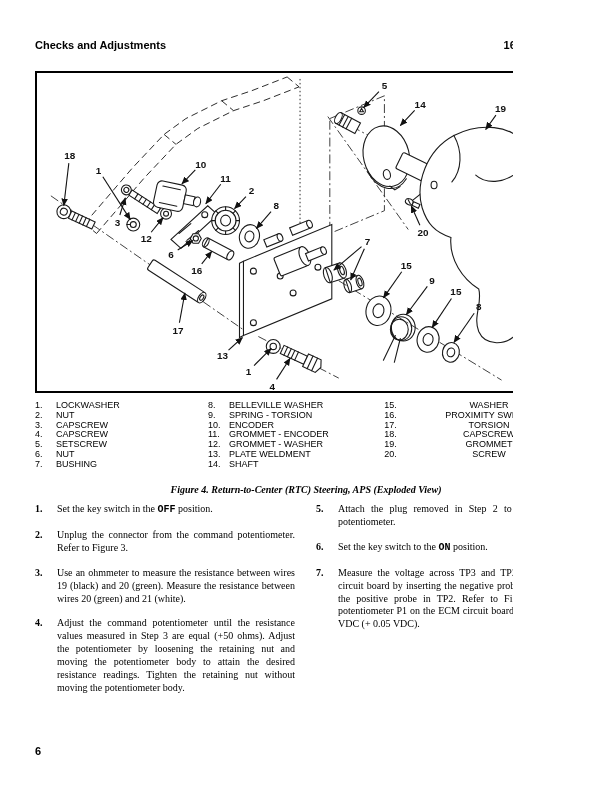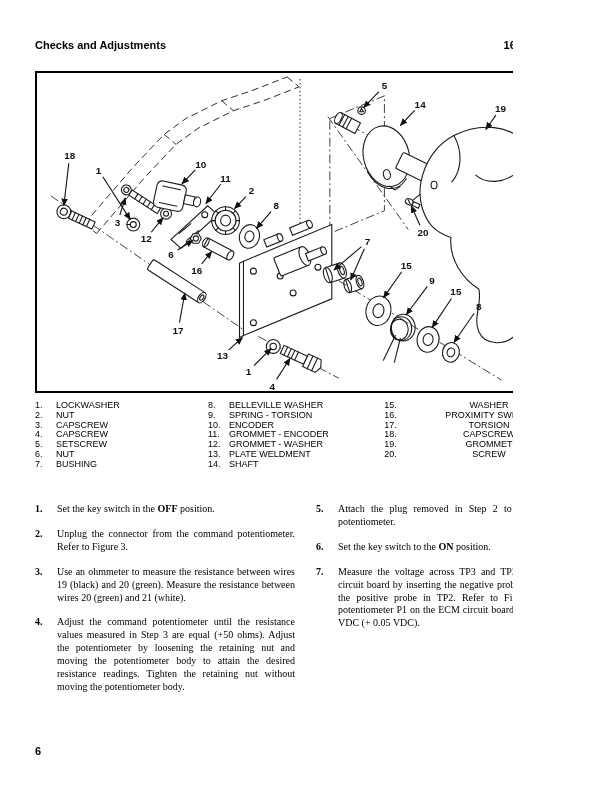--- a/index.html
+++ b/index.html
@@ -29,21 +29,21 @@
 
   .figure-caption { position:absolute; left:0; top:484px; width:612px; text-align:center;
     font-family:"Liberation Serif",serif; font-weight:bold; font-style:italic; font-size:10px; }
 
   .steps { position:absolute; left:35px; top:503px; width:542px; display:flex; gap:21px;
     font-family:"Liberation Serif",serif; font-size:10px; line-height:12.9px; }
   .steps-col { width:260px; flex:none; }
   .step { display:flex; margin-bottom:12px; }
   .step-num { font-weight:bold; width:22px; flex:none; }
   .step-text { flex:1; text-align:justify; }
-  .step-text .b { font-weight:bold; }
+  .step-text .b { font-weight:bold;font-family:Liberation Mono, monospace; }
 
   .page-number { position:absolute; left:35px; top:745px; font-size:11px; font-weight:bold; }
 </style>
 </head>
 <body>
 
 <div class="page">
 
   <div class="header">
     <span>Checks and Adjustments</span>
@@ -391,20 +391,21 @@
           <span class="part-num">19.</span>
           <span class="part-label">GROMMET</span>
         </div>
         <div class="part-row">
           <span class="part-num">20.</span>
           <span class="part-label">SCREW</span>
         </div>
       </div>
     </div>
 
+  <div class="figure-caption">Figure 4. Return-to-Center (RTC) Steering, APS (Exploded View)</div>
 
   <div class="steps">
     <div class="steps-col">
         <div class="step">
           <span class="step-num">1.</span>
           <div class="step-text"><span>Set the key switch in the </span><span class="b">OFF</span><span> position.</span></div>
         </div>
         <div class="step">
           <span class="step-num">2.</span>
           <div class="step-text"><span>Unplug the connector from the command potentiometer. Refer to Figure 3.</span></div>

